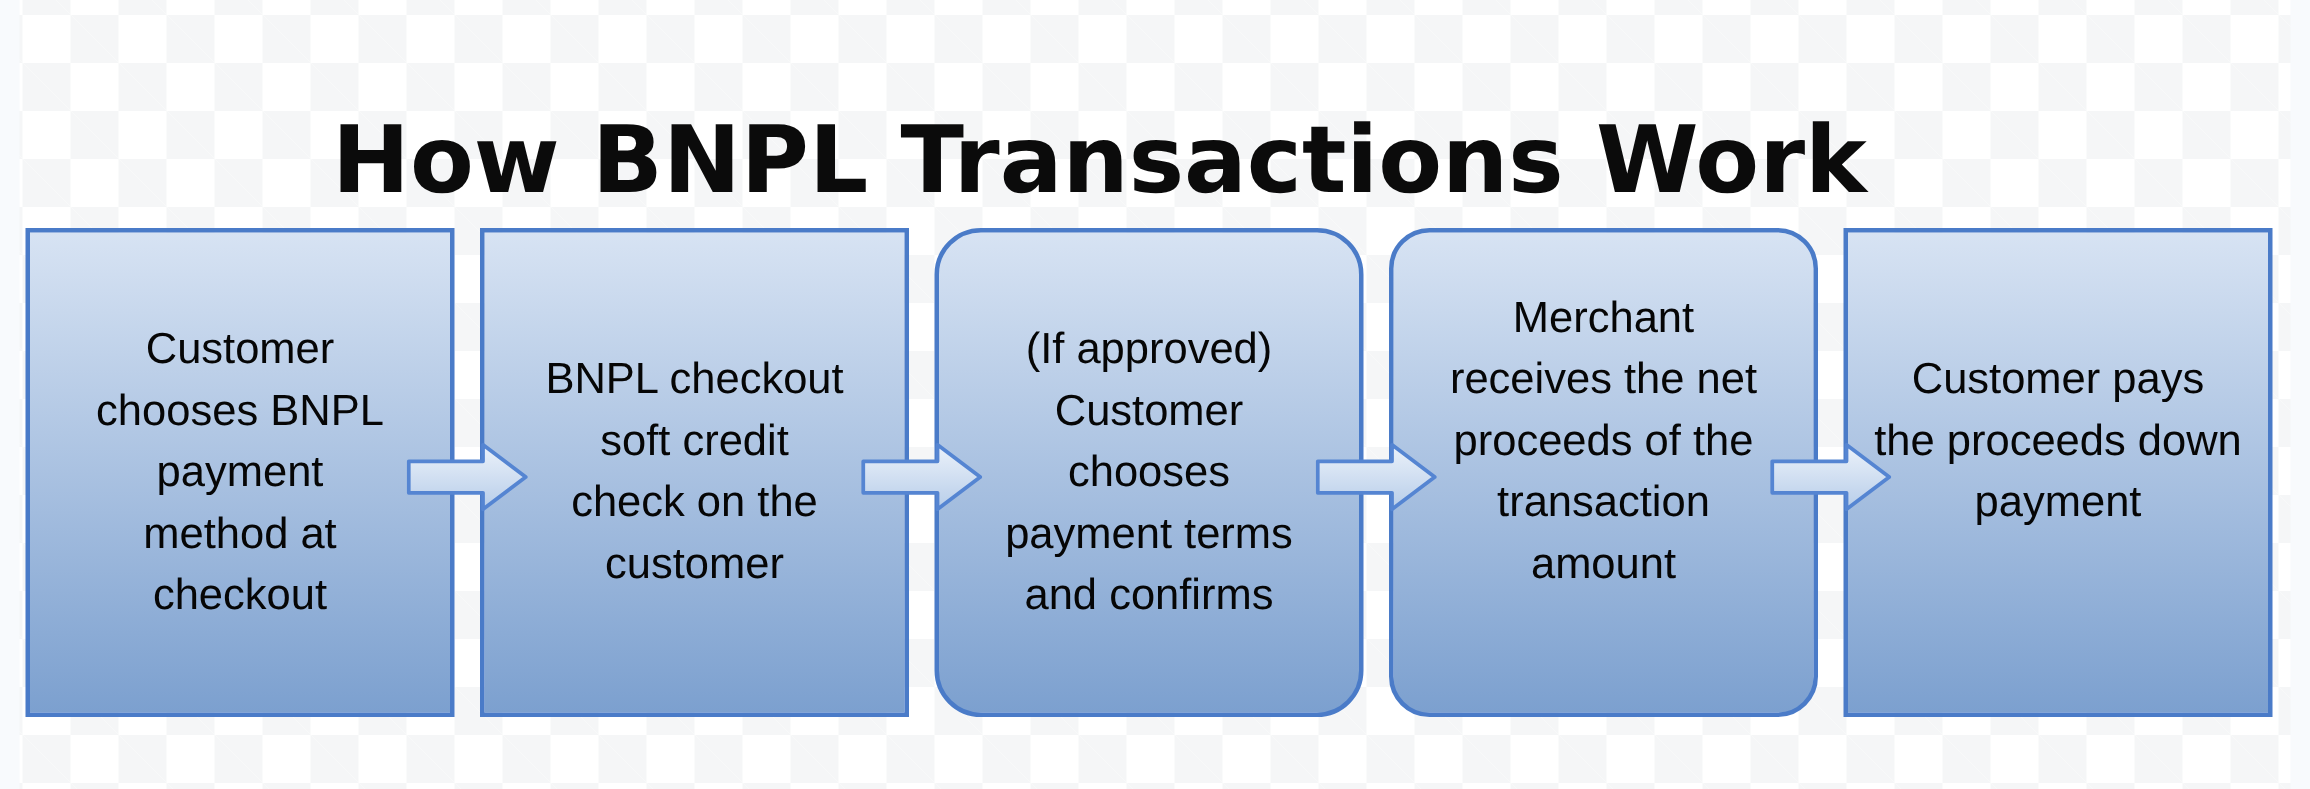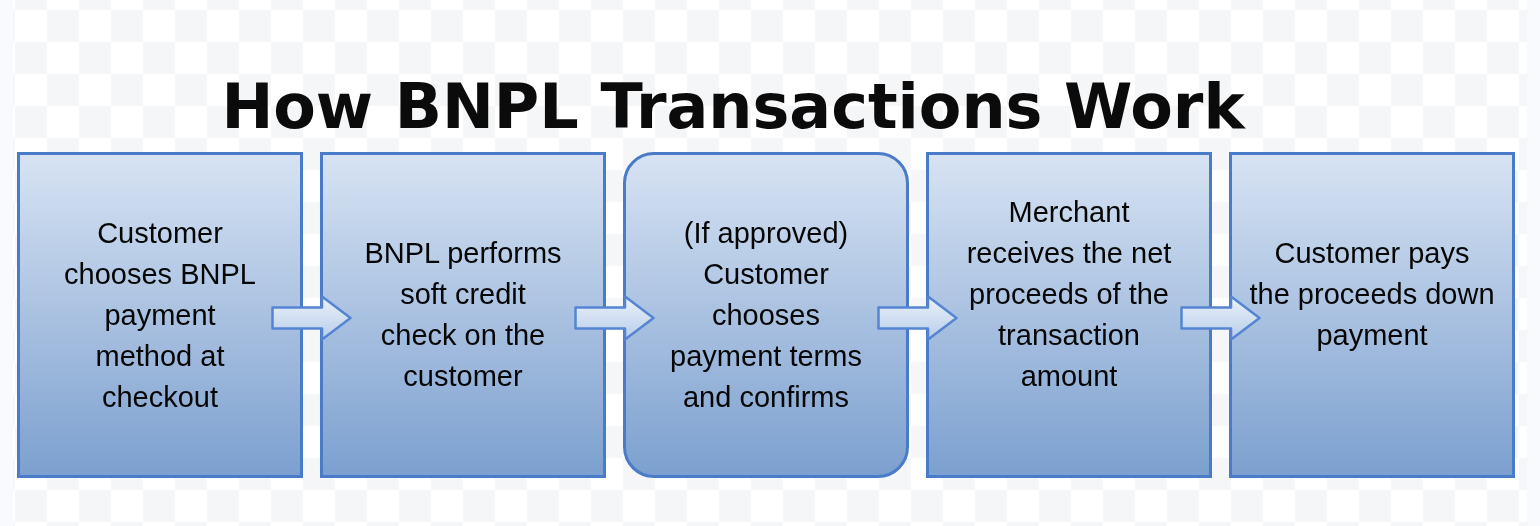--- a/index.html
+++ b/index.html
@@ -104,21 +104,21 @@
         <defs>
           <linearGradient id="ag0" x1="0" y1="0" x2="0" y2="1">
             <stop offset="0" stop-color="#ecf2fa"></stop>
             <stop offset="1" stop-color="#b7cde9"></stop>
           </linearGradient>
         </defs>
         <path d="M1.5 12.5 H51 V1.5 L79.5 23 L51 44.5 V33.5 H1.5 Z" fill="url(#ag0)" stroke="#5585d2" stroke-width="2.5" stroke-linejoin="round"></path>
       </svg>
     </div>
     <div class="step" style="left: 320px;">
-      <span class="step-label">BNPL performs
+      <span class="step-label">BNPL checkout
 soft credit
 check on the
 customer</span>
     </div>
     <div class="arrow" style="left: 574px;">
       <svg width="81" height="46" viewBox="0 0 81 46" xmlns="http://www.w3.org/2000/svg">
         <defs>
           <linearGradient id="ag1" x1="0" y1="0" x2="0" y2="1">
             <stop offset="0" stop-color="#ecf2fa"></stop>
             <stop offset="1" stop-color="#b7cde9"></stop>
@@ -138,21 +138,21 @@
       <svg width="81" height="46" viewBox="0 0 81 46" xmlns="http://www.w3.org/2000/svg">
         <defs>
           <linearGradient id="ag2" x1="0" y1="0" x2="0" y2="1">
             <stop offset="0" stop-color="#ecf2fa"></stop>
             <stop offset="1" stop-color="#b7cde9"></stop>
           </linearGradient>
         </defs>
         <path d="M1.5 12.5 H51 V1.5 L79.5 23 L51 44.5 V33.5 H1.5 Z" fill="url(#ag2)" stroke="#5585d2" stroke-width="2.5" stroke-linejoin="round"></path>
       </svg>
     </div>
-    <div class="step" style="left: 926px;">
+    <div class="step" style="left: 926px; border-radius: 27px;">
       <span class="step-label" style="transform: translateY(-21px);">Merchant
 receives the net
 proceeds of the
 transaction
 amount</span>
     </div>
     <div class="arrow" style="left: 1180px;">
       <svg width="81" height="46" viewBox="0 0 81 46" xmlns="http://www.w3.org/2000/svg">
         <defs>
           <linearGradient id="ag3" x1="0" y1="0" x2="0" y2="1">

